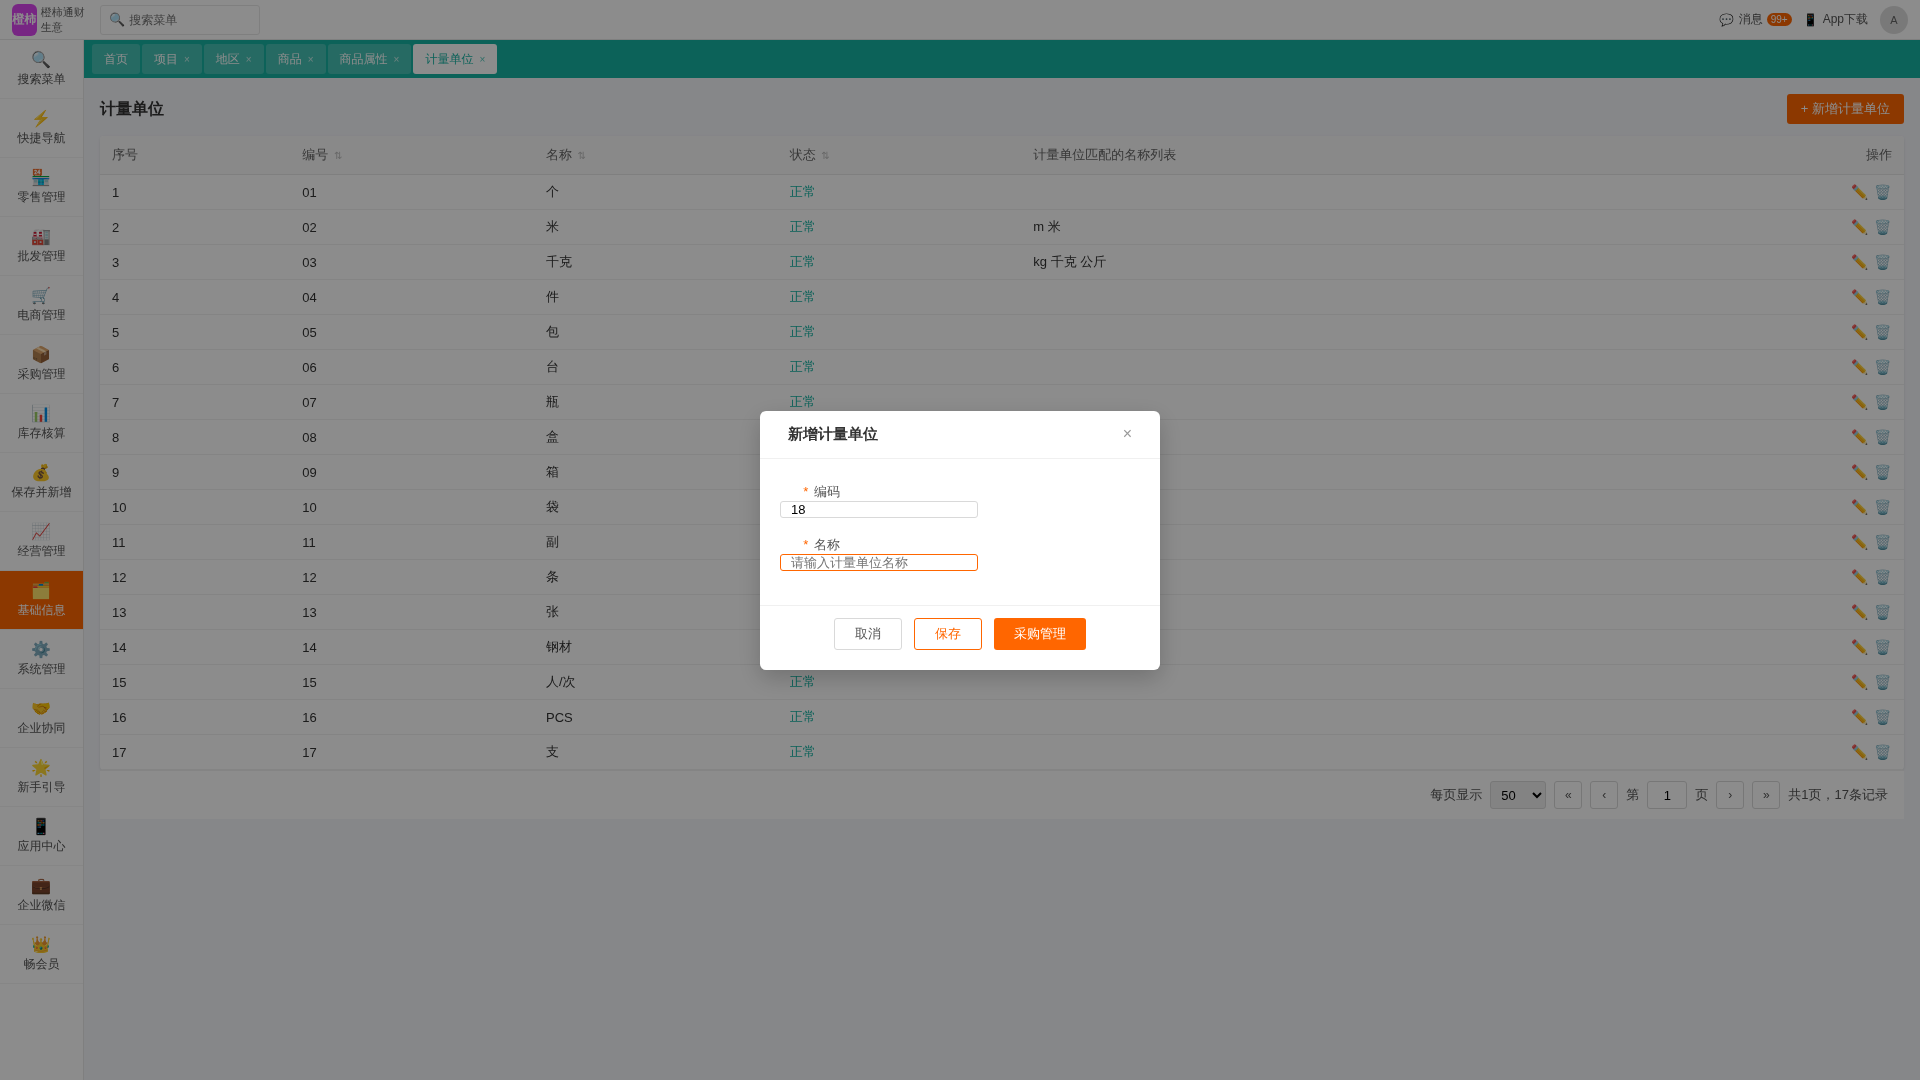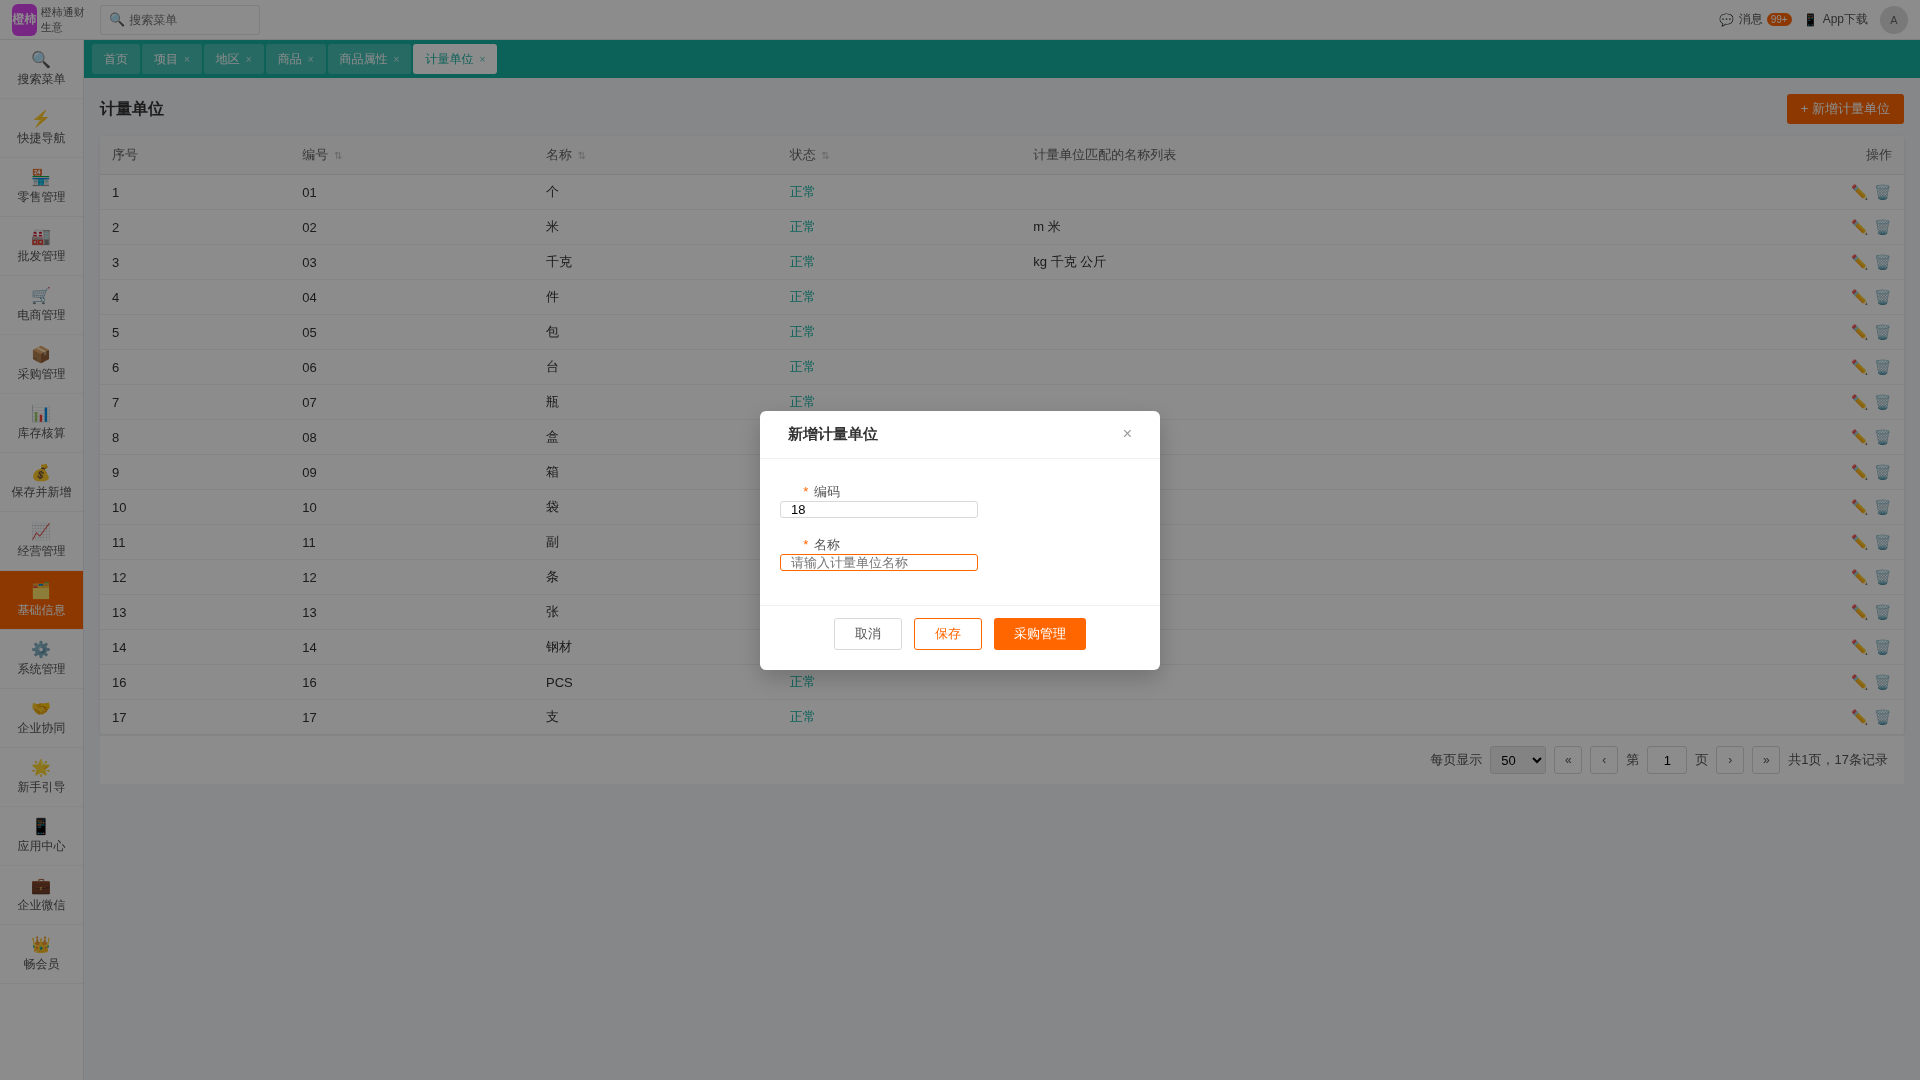--- a/index.html
+++ b/index.html
@@ -414,20 +414,33 @@
       <td><span class="status-normal">正常</span></td>
       <td></td>
       <td style="text-align:right;">
         <div class="action-btns" style="justify-content:flex-end;">
           <span class="action-btn">✏️</span>
           <span class="action-btn">🗑️</span>
         </div>
       </td>
     </tr>
                 <tr>
+      <td>15</td>
+      <td>15</td>
+      <td>人/次</td>
+      <td><span class="status-normal">正常</span></td>
+      <td></td>
+      <td style="text-align:right;">
+        <div class="action-btns" style="justify-content:flex-end;">
+          <span class="action-btn">✏️</span>
+          <span class="action-btn">🗑️</span>
+        </div>
+      </td>
+    </tr>
+                <tr>
       <td>16</td>
       <td>16</td>
       <td>PCS</td>
       <td><span class="status-normal">正常</span></td>
       <td></td>
       <td style="text-align:right;">
         <div class="action-btns" style="justify-content:flex-end;">
           <span class="action-btn">✏️</span>
           <span class="action-btn">🗑️</span>
         </div>

